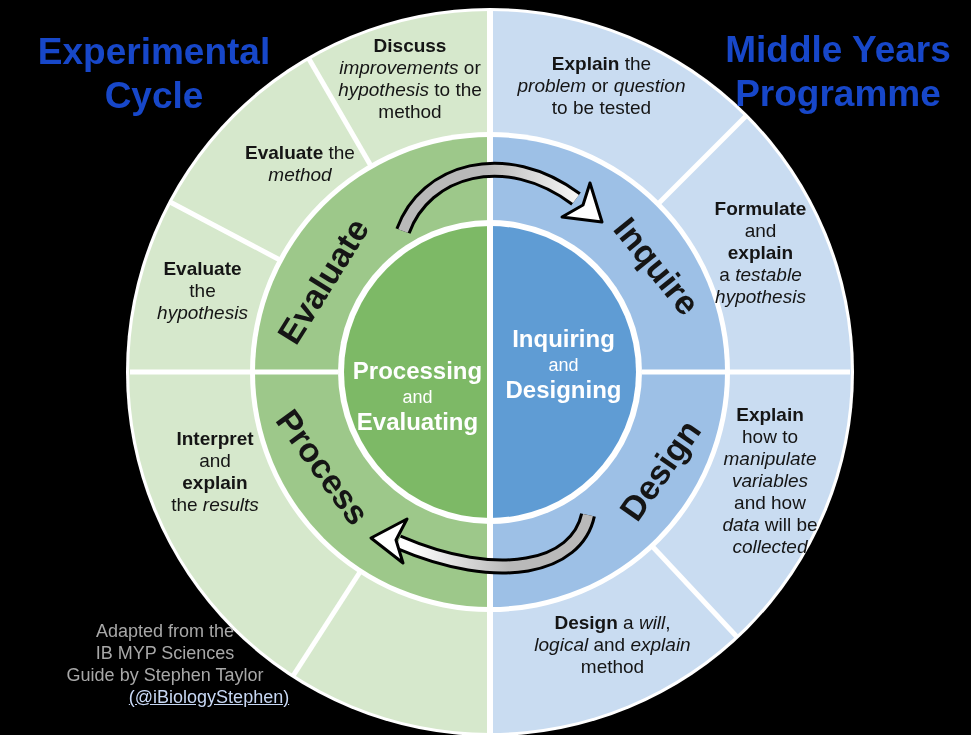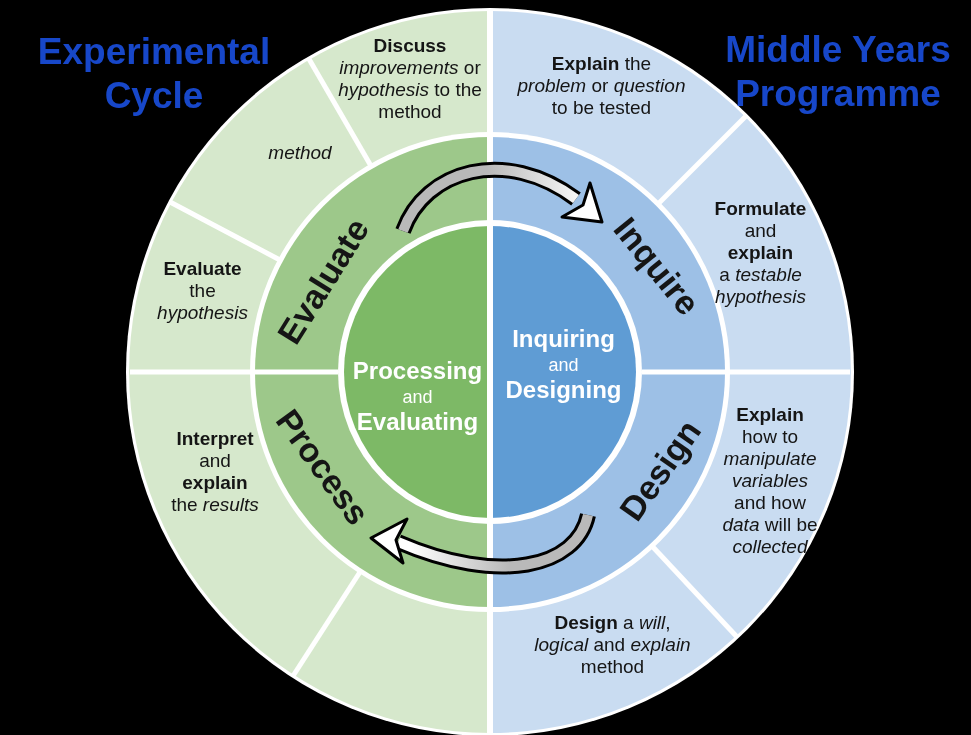--- a/index.html
+++ b/index.html
@@ -112,20 +112,21 @@
       <div><span class="i">improvements</span><span> or</span></div>
       <div><span class="i">hypothesis</span><span> to the</span></div>
       <div><span>method</span></div>
     </div>
   <div class="seg" style="left:494px;top:53px;width:215px;">
       <div><span class="b">Explain</span><span> the</span></div>
       <div><span class="i">problem</span><span> or </span><span class="i">question</span></div>
       <div><span>to be tested</span></div>
     </div>
   <div class="seg" style="left:205px;top:142px;width:190px;">
+      <div><span class="b">Evaluate</span><span> the</span></div>
       <div><span class="i">method</span></div>
     </div>
   <div class="seg" style="left:688px;top:198px;width:145px;">
       <div><span class="b">Formulate</span></div>
       <div><span>and</span></div>
       <div><span class="b">explain</span></div>
       <div><span>a </span><span class="i">testable</span></div>
       <div><span class="i">hypothesis</span></div>
     </div>
   <div class="seg" style="left:115px;top:258px;width:175px;">
@@ -163,14 +164,20 @@
       <div><span class="b">Processing</span></div>
       <div><span class="sm">and</span></div>
       <div><span class="b">Evaluating</span></div>
     </div>
   <div class="centerlabel" style="left:476px;top:325px;">
       <div><span class="b">Inquiring</span></div>
       <div><span class="sm">and</span></div>
       <div><span class="b">Designing</span></div>
     </div>
 
+  <div class="attrib">
+    <div>Adapted from the</div>
+    <div>IB MYP Sciences</div>
+    <div>Guide by Stephen Taylor</div>
+    <div class="linkline"><a>(@iBiologyStephen)</a></div>
+  </div>
 
 </div>
 
 </body></html>

